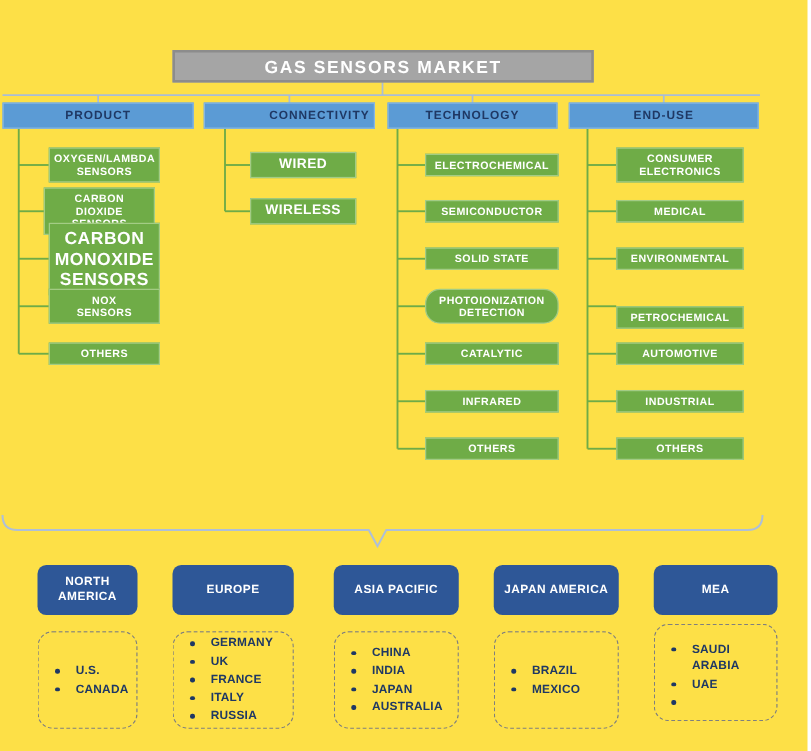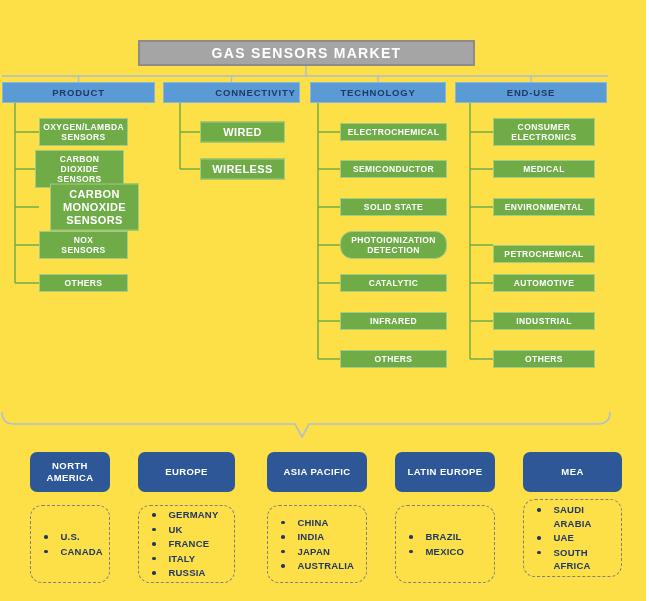--- a/index.html
+++ b/index.html
@@ -87,21 +87,21 @@
       <path d="M 470 283 H 493" fill="none" stroke="#6FAC47" stroke-width="1.5"></path>
       <path d="M 470 321 H 493" fill="none" stroke="#6FAC47" stroke-width="1.5"></path>
       <path d="M 470 359 H 493" fill="none" stroke="#6FAC47" stroke-width="1.5"></path>
       <path d="M 2 412 Q 2 424 14 424 L 295 424 L 302 437 L 309 424 L 598 424 Q 610 424 610 412" fill="none" stroke="#AEBFD8" stroke-width="1.6"></path>
     </svg>
   <div class="title-box" id="title-box" style="left:138px; top:40px; width:337px; height:26px;">GAS SENSORS MARKET</div>
   <div id="nodes">
       <div class="col-header" style="left: 2px; top: 82px; width: 153px;">PRODUCT</div>
       <div class="node" style="left: 39px; top: 132px; width: 89px; font-size: 8.5px;">OXYGEN/LAMBDA SENSORS</div>
       <div class="node" style="left: 35px; top: 169px; width: 89px; font-size: 8.5px;">CARBON DIOXIDE SENSORS</div>
-      <div class="node" style="left: 39px; top: 207px; width: 89px; font-size: 11px; margin-left: 11px;">CARBON MONOXIDE SENSORS</div>
+      <div class="node" style="left: 39px; top: 207px; width: 89px; font-size: 14px;">CARBON MONOXIDE SENSORS</div>
       <div class="node" style="left: 39px; top: 245px; width: 89px; font-size: 8.5px;">NOX SENSORS</div>
       <div class="node" style="left: 39px; top: 283px; width: 89px; font-size: 8.5px;">OTHERS</div>
       <div class="col-header" style="left: 163px; top: 82px; width: 137px; padding-left: 48px;">CONNECTIVITY</div>
       <div class="node" style="left: 200px; top: 132px; width: 85px; font-size: 11px;">WIRED</div>
       <div class="node" style="left: 200px; top: 169px; width: 85px; font-size: 11px;">WIRELESS</div>
       <div class="col-header" style="left: 310px; top: 82px; width: 136px;">TECHNOLOGY</div>
       <div class="node" style="left: 340px; top: 132px; width: 107px; font-size: 8.5px;">ELECTROCHEMICAL</div>
       <div class="node" style="left: 340px; top: 169px; width: 107px; font-size: 8.5px;">SEMICONDUCTOR</div>
       <div class="node" style="left: 340px; top: 207px; width: 107px; font-size: 8.5px;">SOLID STATE</div>
       <div class="node" style="left: 340px; top: 245px; width: 107px; font-size: 8.5px; border-radius: 12px;">PHOTOIONIZATION DETECTION</div>
@@ -162,21 +162,21 @@
         </div>
         <div class="country-item">
           <span class="bullet-dot"></span>
           <span>JAPAN</span>
         </div>
         <div class="country-item">
           <span class="bullet-dot"></span>
           <span>AUSTRALIA</span>
         </div>
       </div>
-      <div class="region-header" style="left: 395px; top: 452px; width: 100px;">LATIN EUROPE</div>
+      <div class="region-header" style="left: 395px; top: 452px; width: 100px;">JAPAN AMERICA</div>
       <div class="country-box" style="left: 395px; top: 505px; width: 100px; height: 78px;">
         <div class="country-item">
           <span class="bullet-dot"></span>
           <span>BRAZIL</span>
         </div>
         <div class="country-item">
           <span class="bullet-dot"></span>
           <span>MEXICO</span>
         </div>
       </div>
@@ -185,17 +185,16 @@
         <div class="country-item">
           <span class="bullet-dot"></span>
           <span>SAUDI ARABIA</span>
         </div>
         <div class="country-item">
           <span class="bullet-dot"></span>
           <span>UAE</span>
         </div>
         <div class="country-item">
           <span class="bullet-dot"></span>
-          <span>SOUTH AFRICA</span>
         </div>
       </div>
     </div>
 </div>
 
 </body></html>

